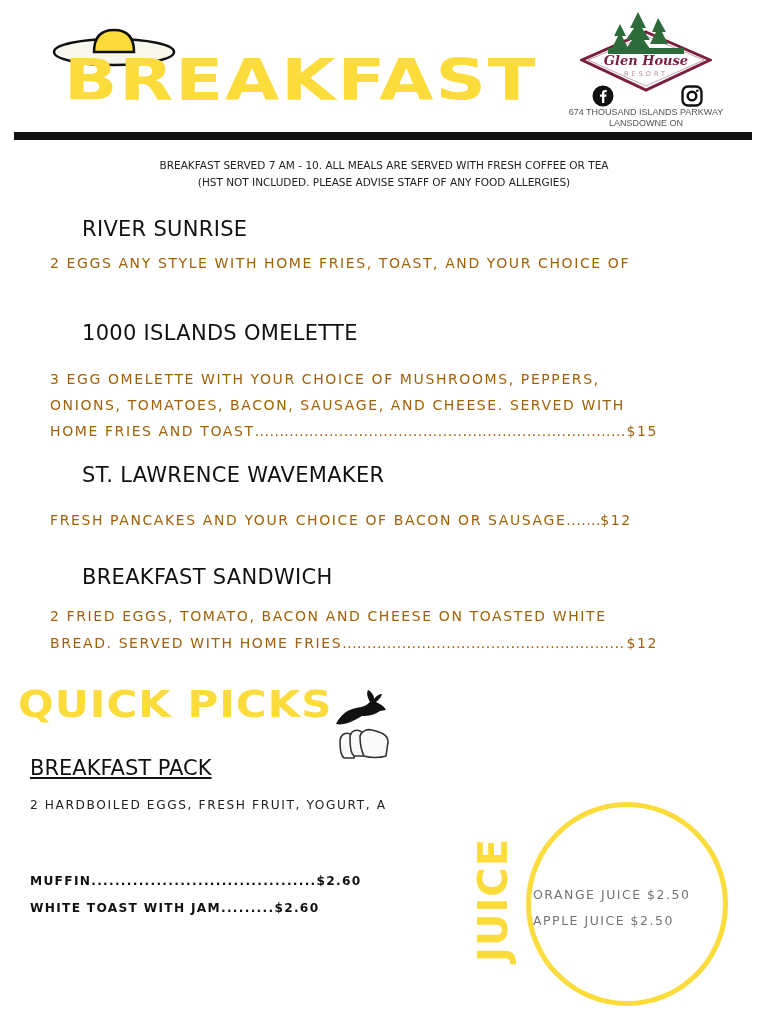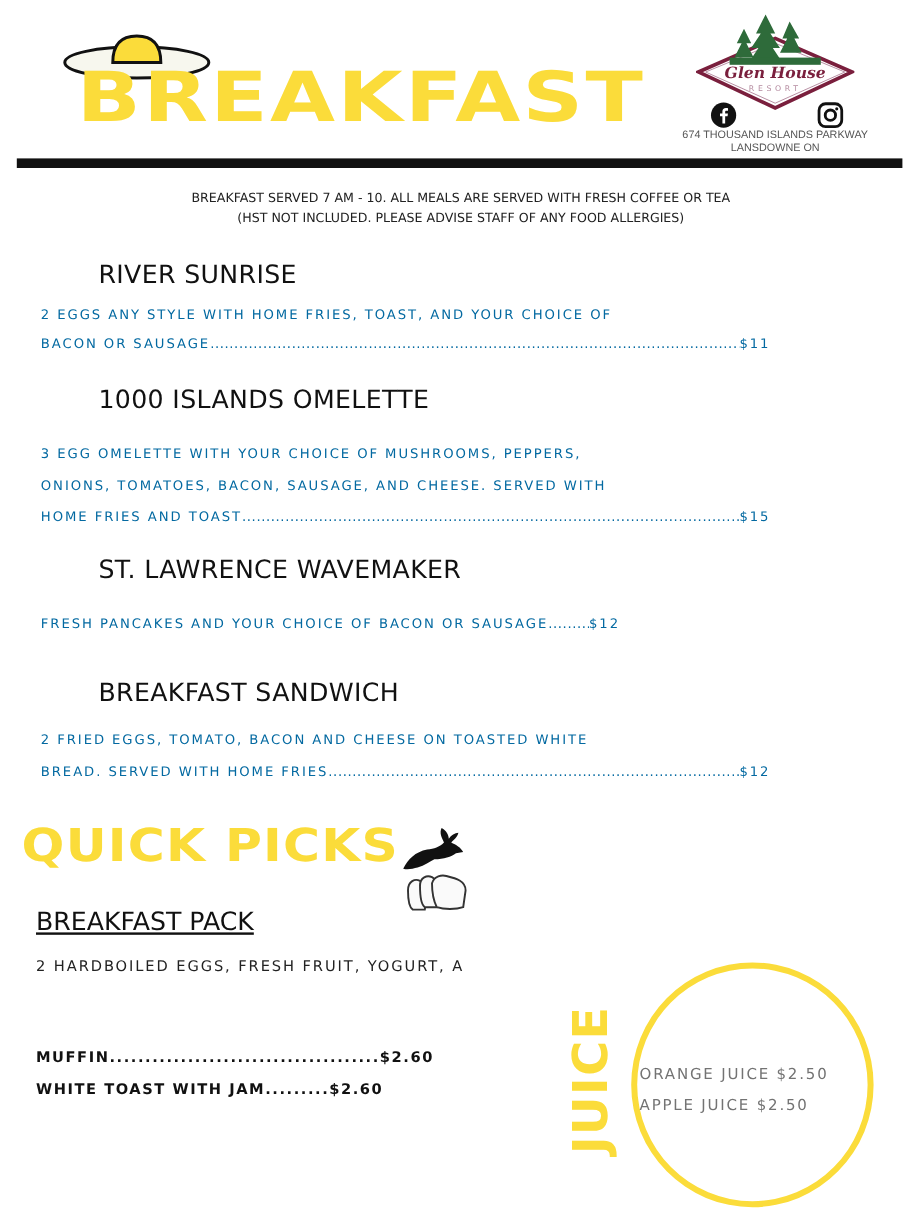--- a/index.html
+++ b/index.html
@@ -27,22 +27,22 @@
   .notice {
     position: absolute; left: 60px; top: 157px; width: 648px;
     text-align: center; font-size: 10.5px; line-height: 17px; font-weight: 500; color: #222;
   }
 
   .item-title {
     position: absolute; left: 34px; font-size: 21px; font-weight: normal;
     letter-spacing: 0.3px; color: #111; white-space: nowrap; margin-left: 48px;
   }
   .desc {
-    position: absolute; left: 34px; width: 608px; font-size: 11px;
-    letter-spacing: 1.6px; line-height: 24px; color: #0369a1;
+    position: absolute; left: 50px; width: 608px; font-size: 14px;
+    letter-spacing: 1.6px; line-height: 24px; color: #a16207;
   }
   .desc .line { display: flex; white-space: nowrap; }
   .desc .fill { flex: 1; overflow: hidden; }
   .desc .fill::after { content: "................................................................................................................................................................................"; letter-spacing: 0.5px; }
 
   .quick-title {
     position: absolute; left: 18px; top: 682px; font-weight: bold; font-size: 42px;
     color: #fbdc3a; letter-spacing: 1px; transform: scaleY(0.9); transform-origin: left top;
     white-space: nowrap;
   }
@@ -117,25 +117,20 @@
 <div class="rule"></div>
 
 <div class="notice">
   <div>BREAKFAST SERVED 7 AM - 10. ALL MEALS ARE SERVED WITH FRESH COFFEE OR TEA</div>
   <div>(HST NOT INCLUDED. PLEASE ADVISE STAFF OF ANY FOOD ALLERGIES)</div>
 </div>
 
 <div class="item-title" style="top:217px;">RIVER SUNRISE</div>
 <div class="desc" style="top:251px;">
   <div class="line">2  EGGS ANY STYLE WITH HOME FRIES, TOAST, AND YOUR CHOICE OF</div>
-  <div class="line">
-    <span>BACON OR SAUSAGE</span>
-    <span class="fill"></span>
-    <span>$11</span>
-  </div>
 </div>
 
 <div class="item-title" style="top:321px;">1000 ISLANDS OMELETTE</div>
 <div class="desc" style="top:366px; line-height:26px;">
   <div class="line">3 EGG OMELETTE WITH YOUR CHOICE OF MUSHROOMS, PEPPERS,</div>
   <div class="line">ONIONS, TOMATOES, BACON, SAUSAGE, AND CHEESE. SERVED WITH</div>
   <div class="line">
     <span>HOME FRIES AND TOAST</span>
     <span class="fill"></span>
     <span>$15</span>

